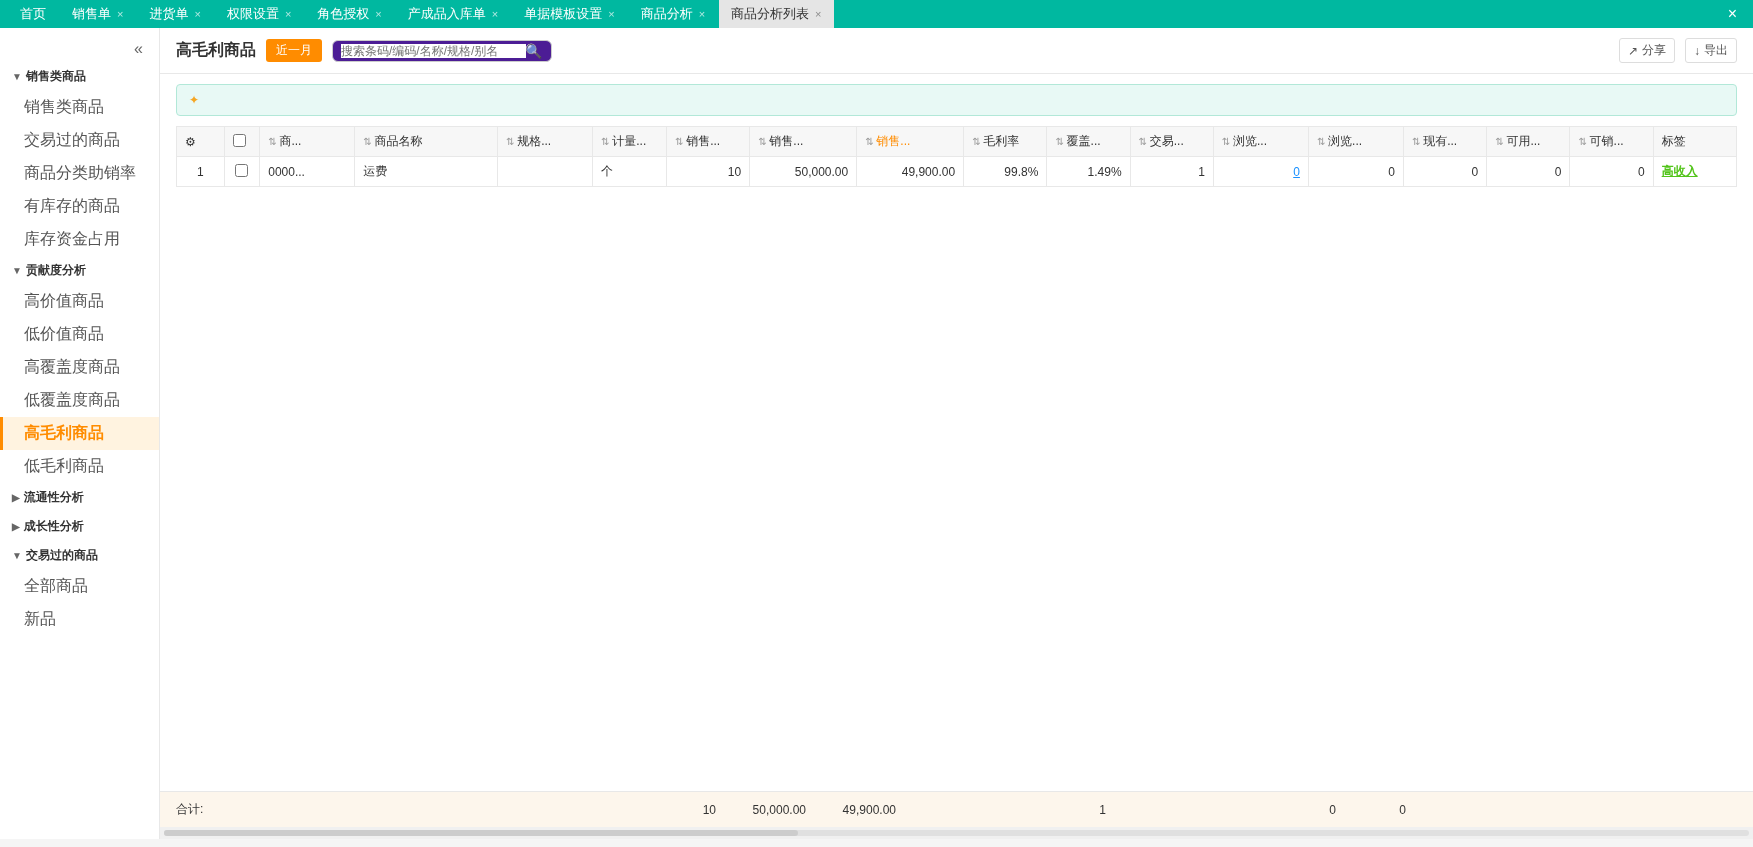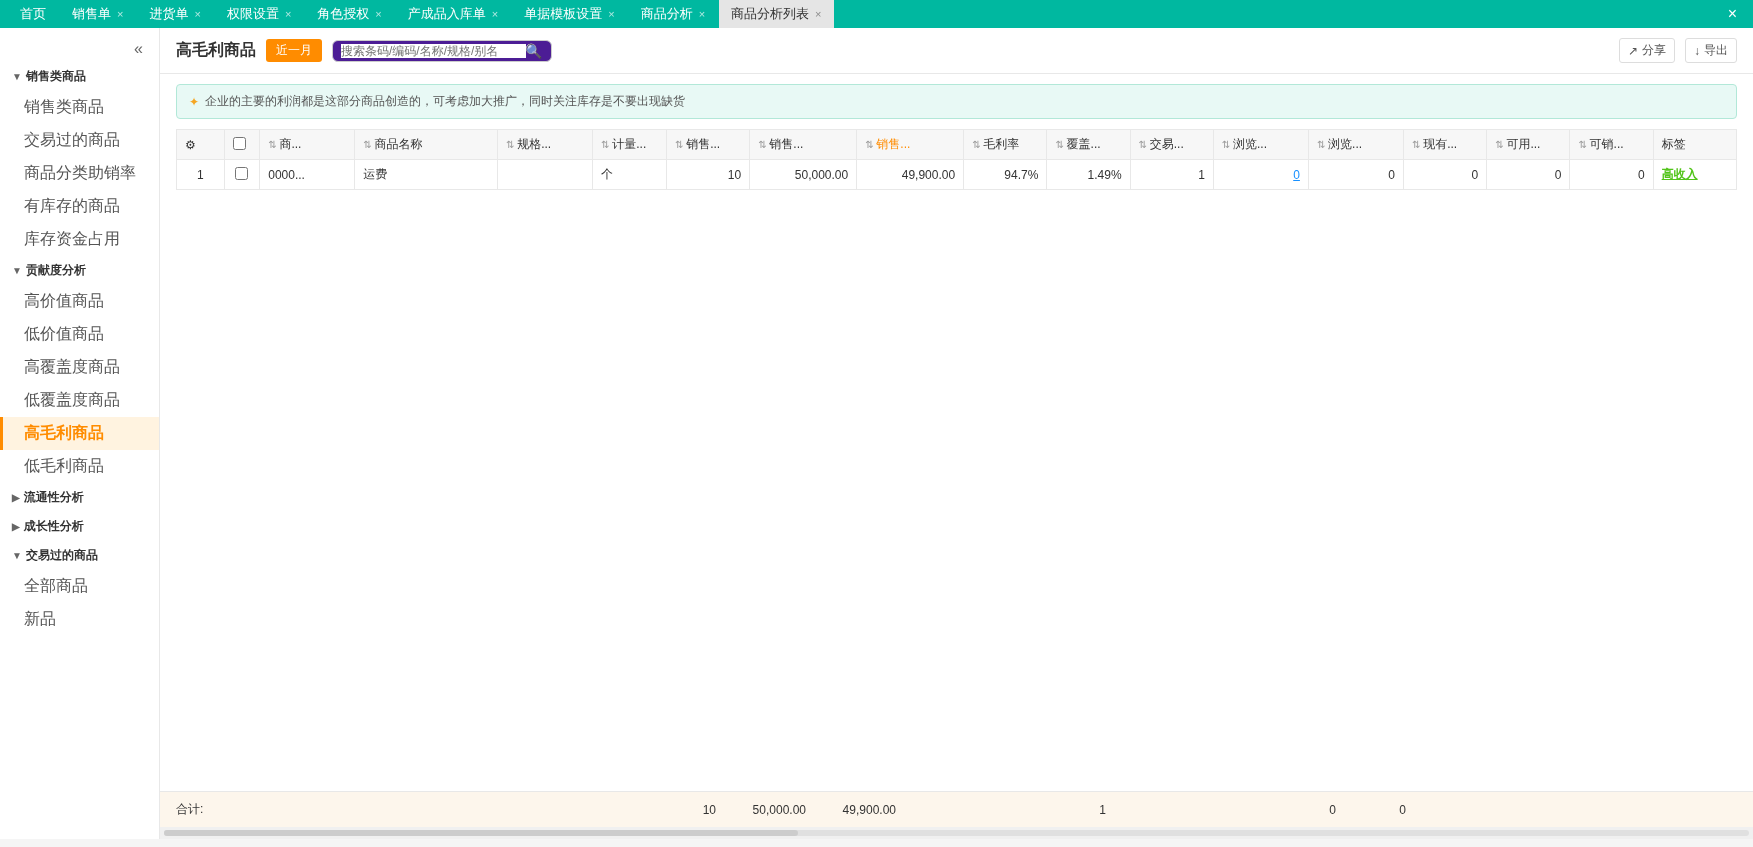--- a/index.html
+++ b/index.html
@@ -237,21 +237,20 @@
         </button>
         <button class="action-btn">
           <span>↓</span>
           <span>导出</span>
         </button>
       </div>
     </div>
 
     <div class="info-banner">
       <span class="bulb">✦</span>
-      <span>企业的主要的利润都是这部分商品创造的，可考虑加大推广，同时关注库存是不要出现缺货</span>
     </div>
 
     <div class="table-wrapper">
       <table class="data-table">
         <thead>
           <tr>
             <th class="col-num">
               <span>⚙</span>
             </th>
             <th class="col-check">
@@ -280,21 +279,21 @@
         <tr>
     <td class="center">1</td>
     <td class="center"><input type="checkbox" style=""></td>
     <td>0000...</td>
     <td>运费</td>
     <td></td>
     <td>个</td>
     <td class="number">10</td>
     <td class="number">50,000.00</td>
     <td class="number">49,900.00</td>
-    <td class="number">94.7%</td>
+    <td class="number">99.8%</td>
     <td class="number">1.49%</td>
     <td class="number">1</td>
     <td class="number" style="color:#1890ff; text-decoration:underline; cursor:pointer;">0</td>
     <td class="number">0</td>
     <td class="number">0</td>
     <td class="number">0</td>
     <td class="number">0</td>
     <td><span class="tag-high">高收入</span></td>
   </tr>
           </tbody>

